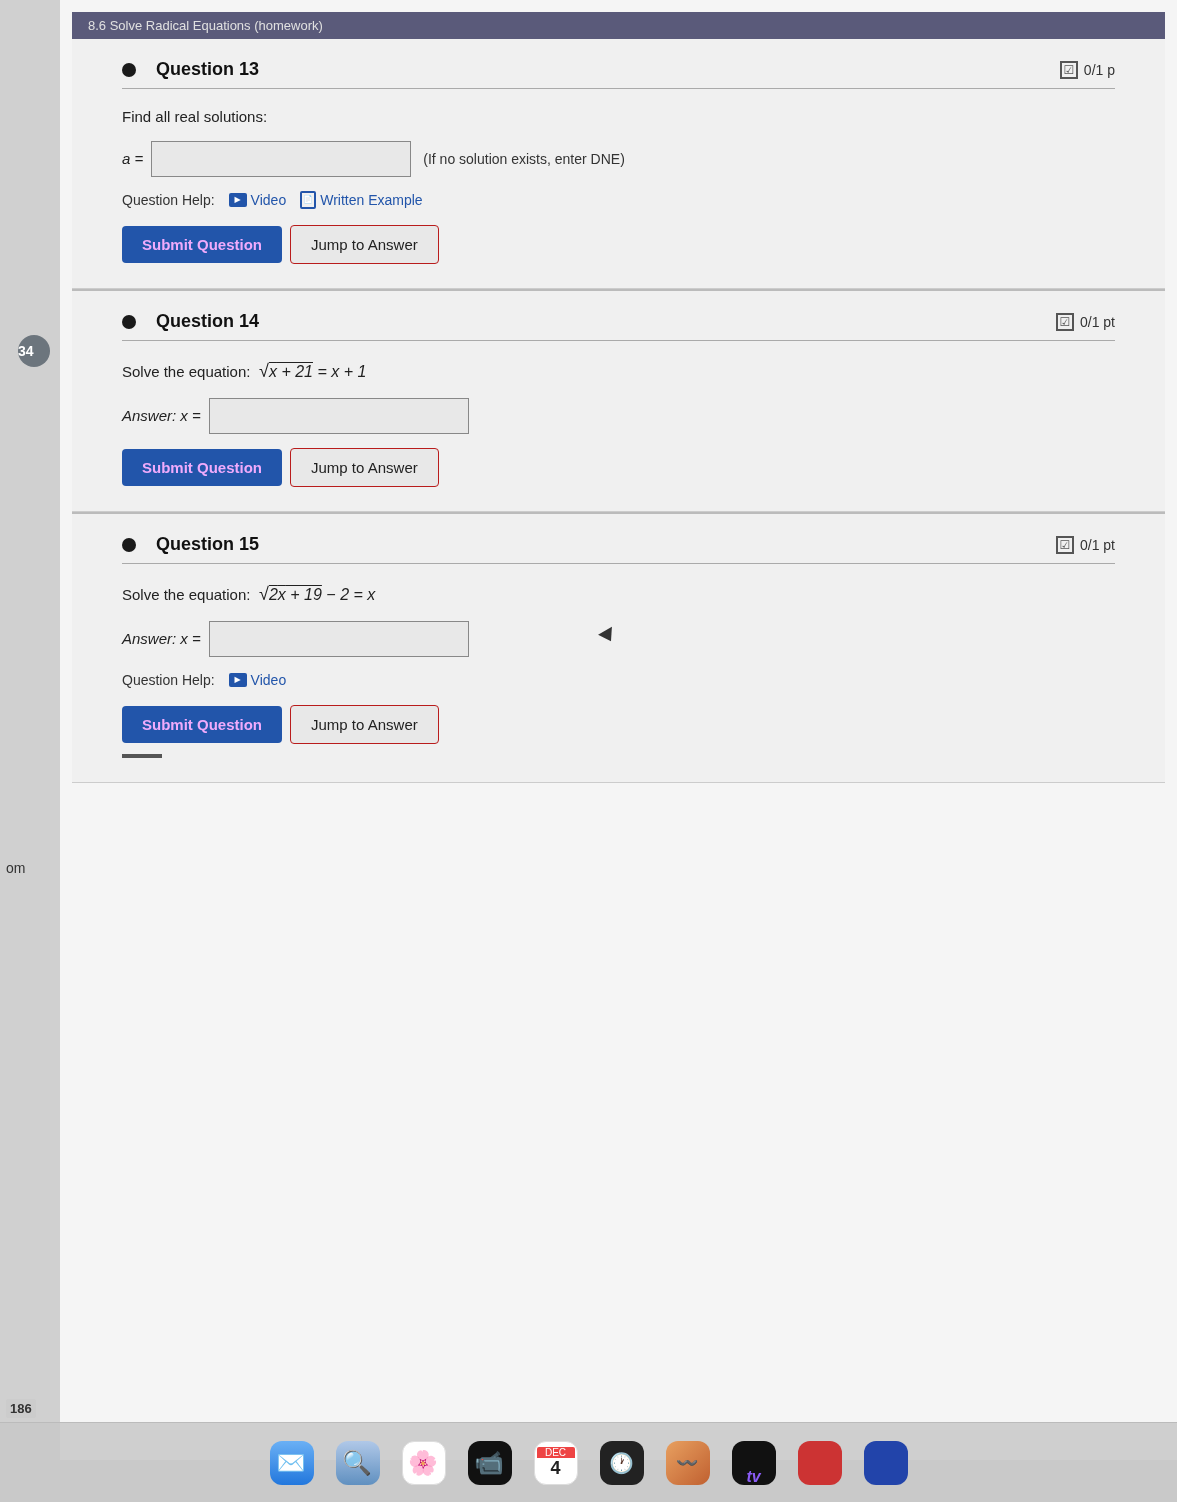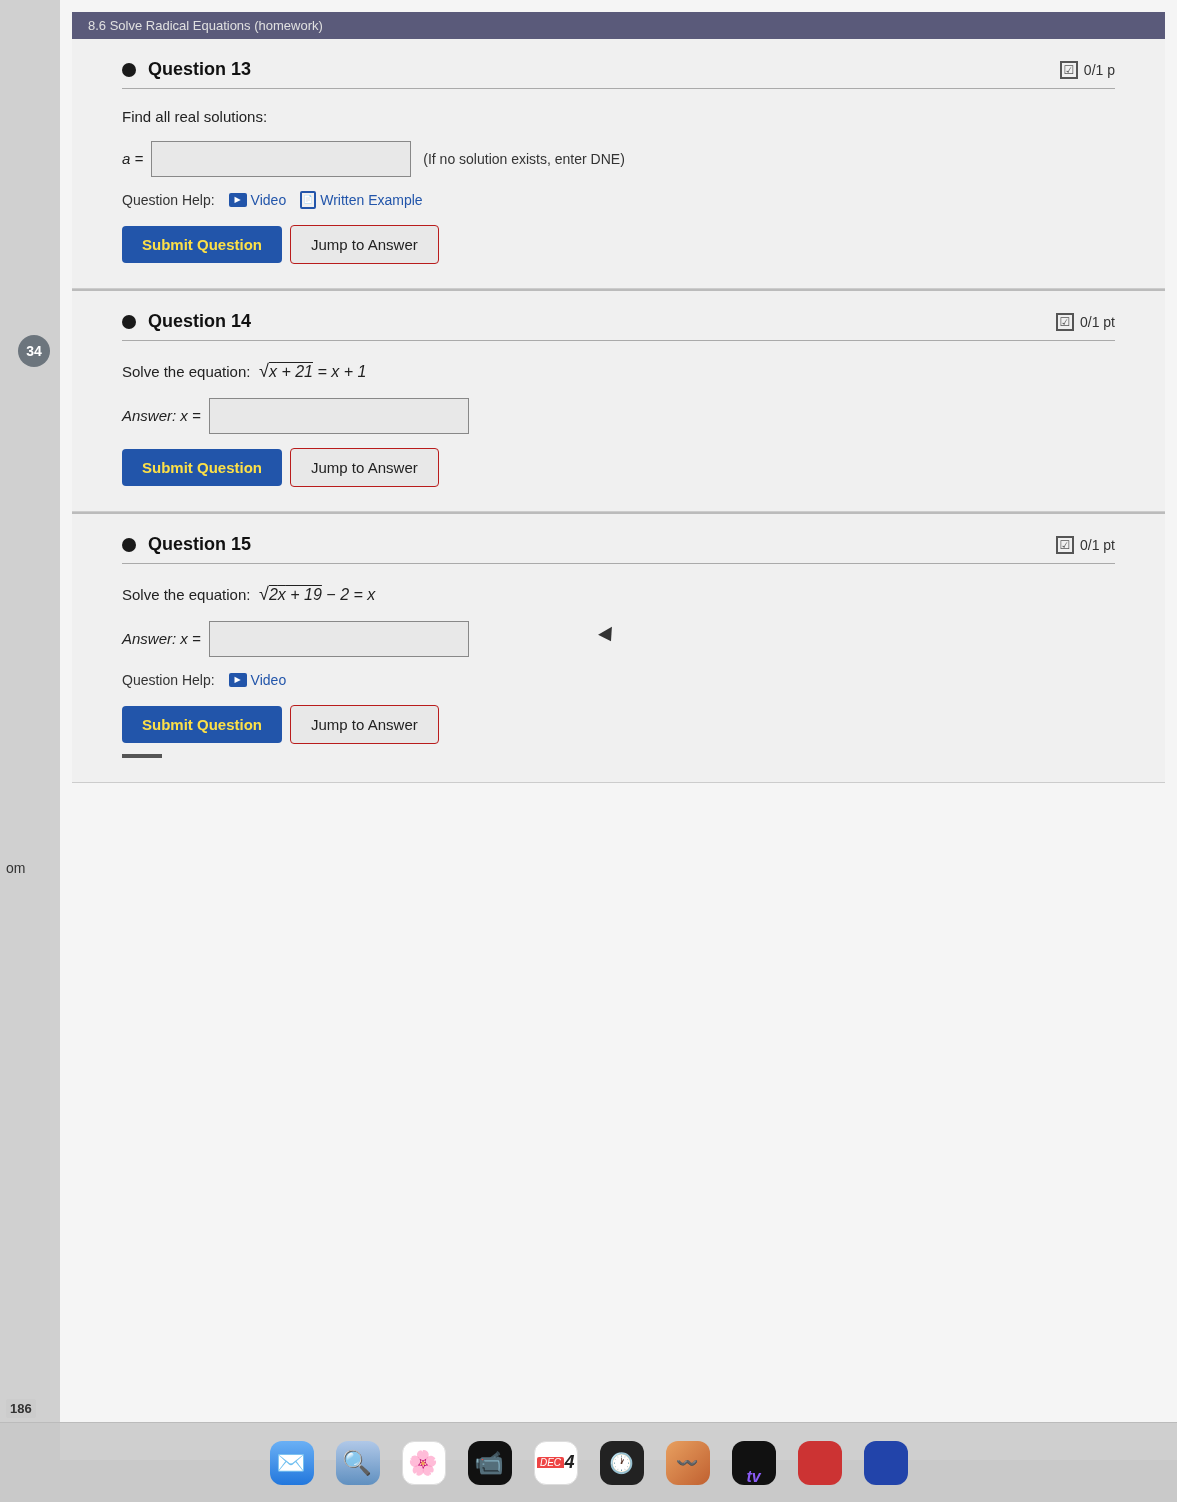--- a/index.html
+++ b/index.html
@@ -16,21 +16,20 @@
     .side-label-34 {
       position: absolute;
       left: 18px;
       top: 335px;
       width: 32px;
       height: 32px;
       background: #6c757d;
       border-radius: 50%;
       display: flex;
       align-items: center;
-      justify-content: center;
       color: white;
       font-size: 14px;
       font-weight: 600;
       z-index: 10;
     }
     .side-label-om {
       position: absolute;
       left: 6px;
       top: 860px;
       color: #333;
@@ -83,21 +82,21 @@
       margin-bottom: 16px;
       border-bottom: 1px solid #aaa;
       padding-bottom: 8px;
     }
     .question-title {
       font-size: 18px;
       font-weight: 700;
       color: #111;
       display: flex;
       align-items: center;
-      gap: 12px;
+      gap: 20px;
     }
     .question-bullet {
       width: 14px;
       height: 14px;
       background: #1a1a1a;
       border-radius: 50%;
       display: inline-block;
       flex-shrink: 0;
     }
     .question-score {
@@ -165,21 +164,21 @@
 
     
     .buttons-row {
       display: flex;
       align-items: center;
       gap: 8px;
       margin-top: 14px;
     }
     .btn-submit {
       background: #2255aa;
-      color: #fde047;
+      color: #f0abfc;
       border: none;
       padding: 10px 20px;
       font-size: 15px;
       font-weight: 600;
       cursor: pointer;
       border-radius: 4px;
     }
     .btn-jump {
       background: #e8e8e8;
       color: #222;
@@ -473,21 +472,21 @@
 
   <div class="dock-item">
     <div class="dock-icon" style="background: white; border:1px solid #ddd;">🌸</div>
   </div>
 
   <div class="dock-item">
     <div class="dock-icon" style="background: #111;">📹</div>
   </div>
 
   <div class="dock-item">
-    <div class="dock-icon" style="background: white; border:1px solid #ddd; flex-direction:row; font-size:12px; padding:2px;font-style:italic;">
+    <div class="dock-icon" style="background: white; border:1px solid #ddd; flex-direction:column; font-size:12px; padding:2px;">
       <span style="background:#e44; color:white; width:100%; text-align:center; font-size:10px; border-radius:2px 2px 0 0;">DEC</span>
       <span style="font-size:18px; font-weight:bold; color:#222;">4</span>
     </div>
   </div>
 
   <div class="dock-item">
     <div class="dock-icon" style="background: #222; color: white; font-size:20px;">🕐</div>
   </div>
 
   <div class="dock-item">

